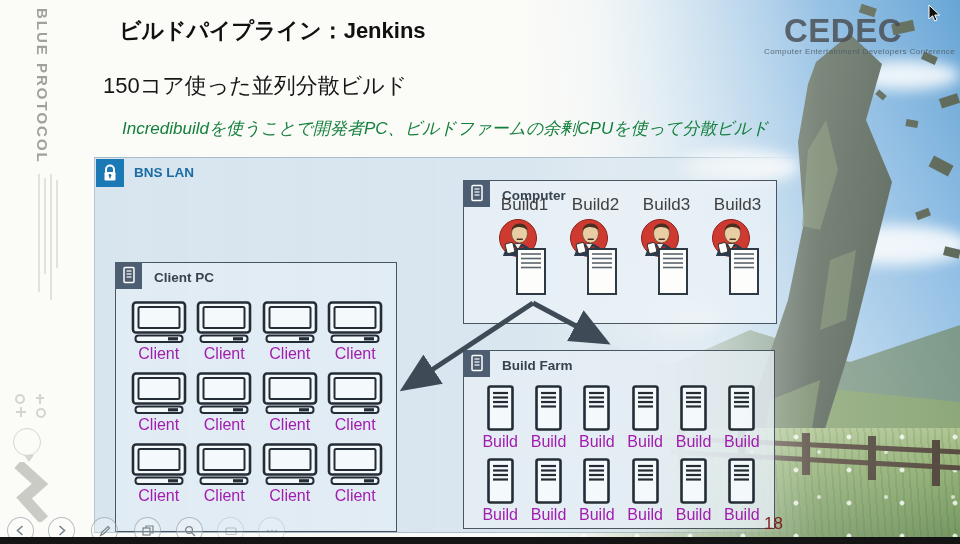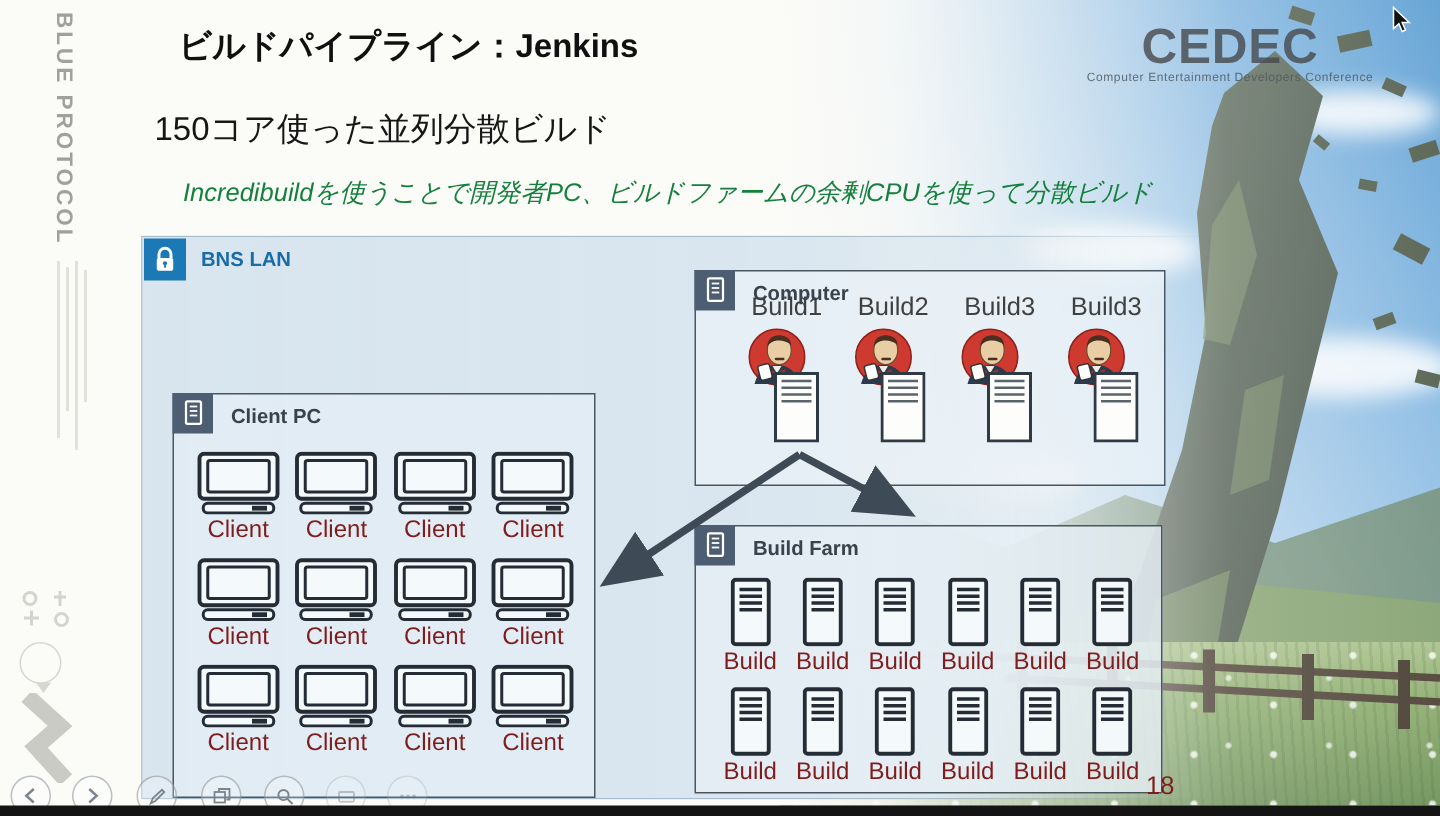--- a/index.html
+++ b/index.html
@@ -34,21 +34,21 @@
   .crest{position:absolute;left:13px;top:428px;width:26px;height:26px;border:1.5px solid #d6d6d1;border-radius:50%;}
   .crest:after{content:"";position:absolute;left:10px;top:26px;border-left:5px solid transparent;border-right:5px solid transparent;border-top:7px solid #d6d6d1;}
 
   
   .slide-title{position:absolute;left:119px;top:16px;font-size:22px;font-weight:bold;color:#101010;}
   .heading{position:absolute;left:103px;top:71px;font-size:22px;font-weight:500;color:#161616;}
   .subheading{position:absolute;left:122px;top:117px;font-size:17px;color:#15803d;font-style:italic;}
   .page-num{position:absolute;left:764px;top:514px;font-size:17px;color:#7f1d1d;}
 
   
-  .cedec{position:absolute;left:708px;top:12px;width:224px;text-align:center;}
+  .cedec{position:absolute;left:731px;top:12px;width:224px;text-align:right;}
   .cedec-row{display:flex;align-items:baseline;justify-content:center;}
   .cedec-word{font-size:33px;font-weight:800;letter-spacing:.5px;color:rgba(70,72,76,.8);}
   .cedec-year{font-size:37px;font-weight:400;letter-spacing:2px;color:rgba(160,170,178,.25);
      -webkit-text-stroke:1.8px rgba(140,150,158,.85);}
   .cedec-sub{margin-top:-3px;font-size:8px;letter-spacing:.4px;color:rgba(78,90,98,.85);}
 
   
   .lan-bg{position:absolute;left:94px;top:157px;width:722px;height:374px;
      background:linear-gradient(90deg,rgba(214,228,238,.95) 0%,rgba(214,228,238,.92) 60%,rgba(216,229,238,.55) 82%,rgba(218,230,238,.15) 100%);
      border:1px solid rgba(120,148,168,.5);
@@ -60,21 +60,21 @@
 
   .dbox{position:absolute;border:1.4px solid #49565f;}
   .client-box{left:115px;top:262px;width:280px;height:268px;background:rgba(233,241,247,.55);}
   .jenkins-box{left:463px;top:180px;width:312px;height:142px;background:rgba(236,243,248,.72);}
   .farm-box{left:463px;top:350px;width:310px;height:177px;background:rgba(230,239,245,.8);}
   .dbox .hdr-badge{left:-1px;top:-1px;width:27px;height:27px;background:#4d5e72;}
   .dbox-label{position:absolute;left:38px;top:7px;font-size:13.5px;font-weight:bold;color:#39434d;}
 
   .client-grid{position:absolute;left:10px;top:38px;width:262px;display:grid;grid-template-columns:repeat(4,1fr);row-gap:9px;}
   .node{display:flex;flex-direction:column;align-items:center;}
-  .node-label{font-size:16px;color:#7f1d1d;margin-top:2px;}
+  .node-label{font-size:16px;color:#a21caf;margin-top:2px;}
 
   .farm-grid{position:absolute;left:12px;top:34px;width:290px;display:grid;grid-template-columns:repeat(6,1fr);row-gap:7px;}
 
   .jenkins-cols{position:absolute;left:25px;top:14px;display:flex;}
   .jenkins-col{width:71px;display:flex;flex-direction:column;align-items:center;}
   .build-label{font-size:17px;color:#404040;}
   .jenkins-unit{position:relative;width:71px;height:88px;}
   .mascot{position:absolute;left:9px;top:3px;}
   .doc{position:absolute;left:27px;top:33px;}
 

